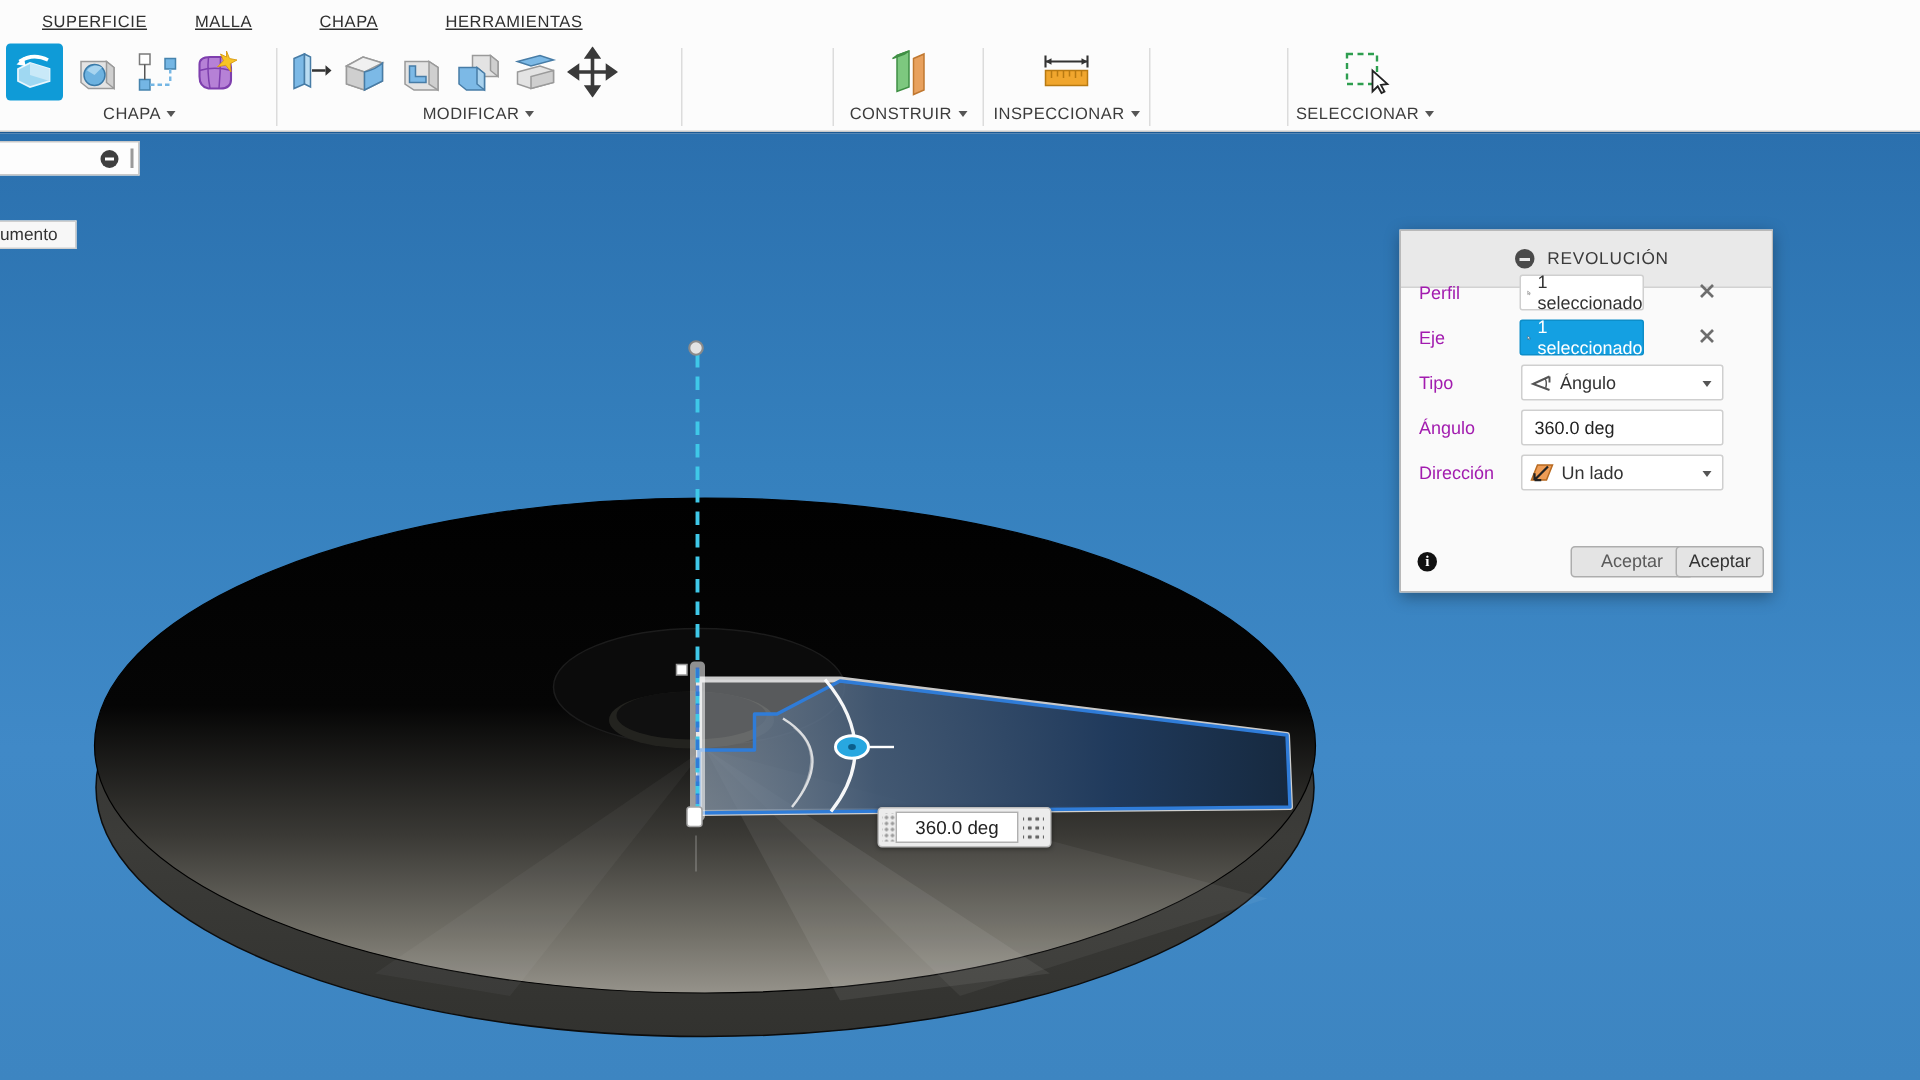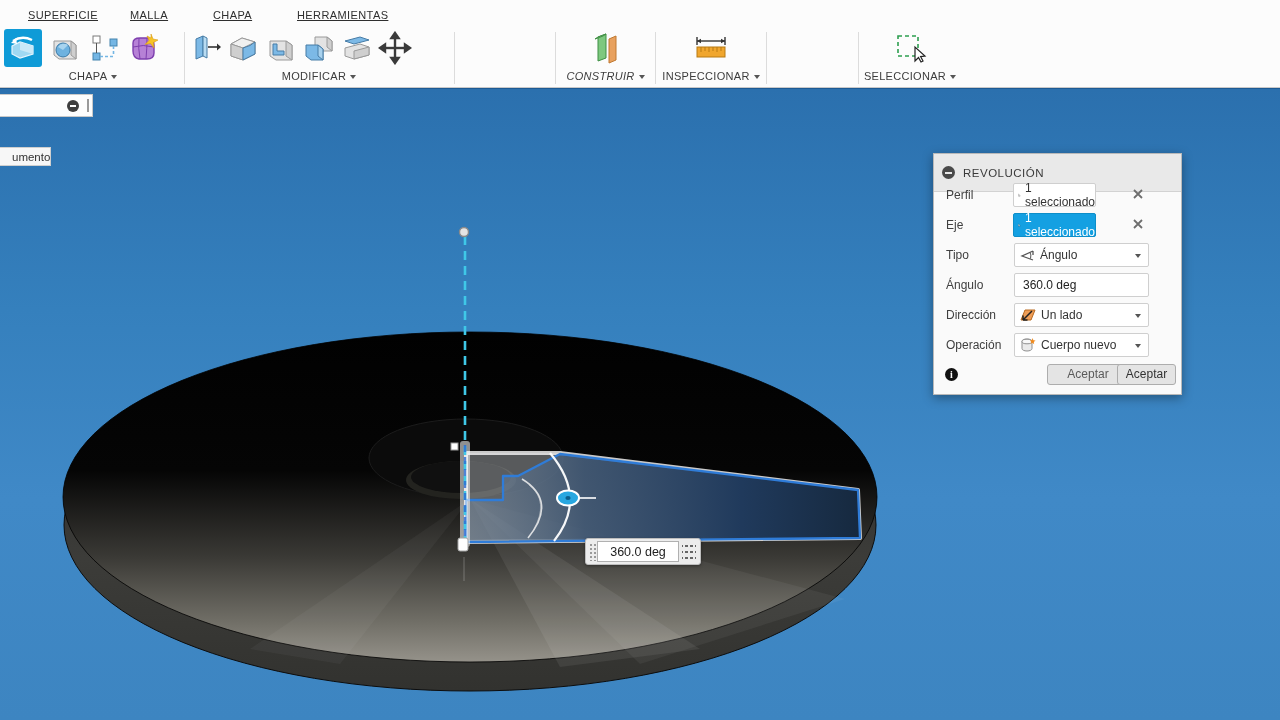--- a/index.html
+++ b/index.html
@@ -55,35 +55,35 @@
     background:#fdfdfd; border:1px solid #c9c9c9; border-left:none;
     display:flex; align-items:center; justify-content:flex-end; }
   .circle-minus { width:12px; height:12px; border-radius:50%; background:#3f3f3f;
     position:relative; margin-right:8px; }
   .circle-minus::after { content:""; position:absolute; left:3px; top:5px;
     width:6px; height:2px; background:#fff; }
   .mini-bar { width:2px; height:13px; background:#9a9a9a; margin-right:3px; }
   .panel-doc { position:absolute; left:0; top:58px; width:51px; height:19px;
     background:#f7f7f7; border:1px solid #cfcfcf; border-left:none;
     font-size:11.5px; color:#333; display:flex; align-items:center;
-    padding-left:12px; overflow:hidden; }
+    padding-left:0; overflow:hidden; }
 
   
   .dialog { position:absolute; left:933px; top:64px; width:249px; height:242px;
     background:#fafafa; border:1px solid #b9b9b9;
     box-shadow:0 3px 10px rgba(0,0,0,.35); font-size:12px; }
   .dlg-header { height:38px; background:#e9e9e9; border-bottom:1px solid #d2d2d2;
-    display:flex; align-items:center; padding-left:8px; }
+    display:flex; align-items:center; padding-left:8px;justify-content:center; }
   .dlg-title { font-size:11.5px; color:#3a3a3a; letter-spacing:.5px; margin-left:8px; }
   .hdr-minus { width:13px; height:13px; border-radius:50%; background:#4a4a4a;
     position:relative; }
   .hdr-minus::after { content:""; position:absolute; left:3px; top:5.5px;
     width:7px; height:2px; background:#e9e9e9; }
   .row { position:absolute; left:0; width:100%; height:24px; }
-  .rlabel { position:absolute; left:12px; top:5px; color:#404040; }
+  .rlabel { position:absolute; left:12px; top:5px; color:#a21caf; }
   .sel-btn { position:absolute; left:79px; top:0; width:83px; height:24px;
     background:#fff; border:1px solid #cfcfcf; border-radius:2px;
     display:flex; align-items:center; padding-left:4px; color:#333; }
   .sel-btn.selected { background:#14a0e2; border-color:#0d8ec9; color:#fff; }
   .xbtn { position:absolute; left:196px; top:3px; width:16px; height:16px; }
   .dd { position:absolute; left:80px; top:0; width:135px; height:24px;
     background:#fff; border:1px solid #cfcfcf; border-radius:2px;
     display:flex; align-items:center; padding-left:5px; color:#333; }
   .dd .caret { position:absolute; right:7px; top:10px; margin:0; }
   .txt-input { position:absolute; left:80px; top:0; width:135px; height:24px;
@@ -210,21 +210,21 @@
               <path d="M2 17 L7 13.5 L7 20.5 Z"></path>
               <path d="M32 17 L27 13.5 L27 20.5 Z"></path>
             </g>
           </svg>
         </div>
       </div>
       <div class="glabel"><span>MODIFICAR</span><span class="caret"></span></div>
     </div>
 
 
-    <div class="group" style="left:556px; width:99px;font-style:italic;">
+    <div class="group" style="left:556px; width:99px;">
       <div class="icons" style="justify-content:center">
         <div class="ticon">
           <svg width="32" height="34" viewBox="0 0 32 34">
             <path d="M8 6 L16 3 L16 27 L8 30 Z" fill="#7dc87f" stroke="#3f8f44"></path>
             <path d="M8 6 L16 3 L13 5 L5 8 Z" fill="#b9e2ba" stroke="#3f8f44"></path>
             <path d="M19 8 L26 5 L26 29 L19 32 Z" fill="#e8a15e" stroke="#c07830"></path>
           </svg>
         </div>
       </div>
       <div class="glabel"><span>CONSTRUIR</span><span class="caret"></span></div>
@@ -399,34 +399,20 @@
           <svg width="16" height="14" viewBox="0 0 16 14">
             <path d="M5 2 L15 2 L11 12 L1 12 Z" fill="#ef9d56" stroke="#b86a20"></path>
             <path d="M12 3 L3 12 M3 12 L3 7.5 M3 12 L7.5 12" stroke="#222" stroke-width="1.5" fill="none"></path>
           </svg>
         </span>
         <span>Un lado</span>
         <span class="caret"></span>
       </div>
     </div>
 
-    <div class="row" style="top:179px">
-      <span class="rlabel">Operación</span>
-      <div class="dd">
-        <span class="dd-icon">
-          <svg width="16" height="16" viewBox="0 0 16 16">
-            <path d="M2 4.5 C2 3 4.2 2 7 2 C9.8 2 12 3 12 4.5 L12 11.5 C12 13 9.8 14 7 14 C4.2 14 2 13 2 11.5 Z" fill="#eaeaea" stroke="#8f8f8f"></path>
-            <ellipse cx="7" cy="4.5" rx="5" ry="2.3" fill="#f8f8f8" stroke="#8f8f8f"></ellipse>
-            <path d="M12.5 1 L13.4 3.2 L15.6 3.6 L13.8 5 L14.2 7.2 L12.5 5.8 L10.6 7 L11.3 4.9 L9.8 3.3 L11.8 3.3 Z" fill="#f08a1d"></path>
-          </svg>
-        </span>
-        <span>Cuerpo nuevo</span>
-        <span class="caret"></span>
-      </div>
-    </div>
 
     <div class="dlg-footer">
       <span class="info-i">i</span>
       <div class="btn btn-accept">Aceptar</div>
       <div class="btn btn-cancel">Aceptar</div>
     </div>
   </div>
 </div>
 
 </body></html>

